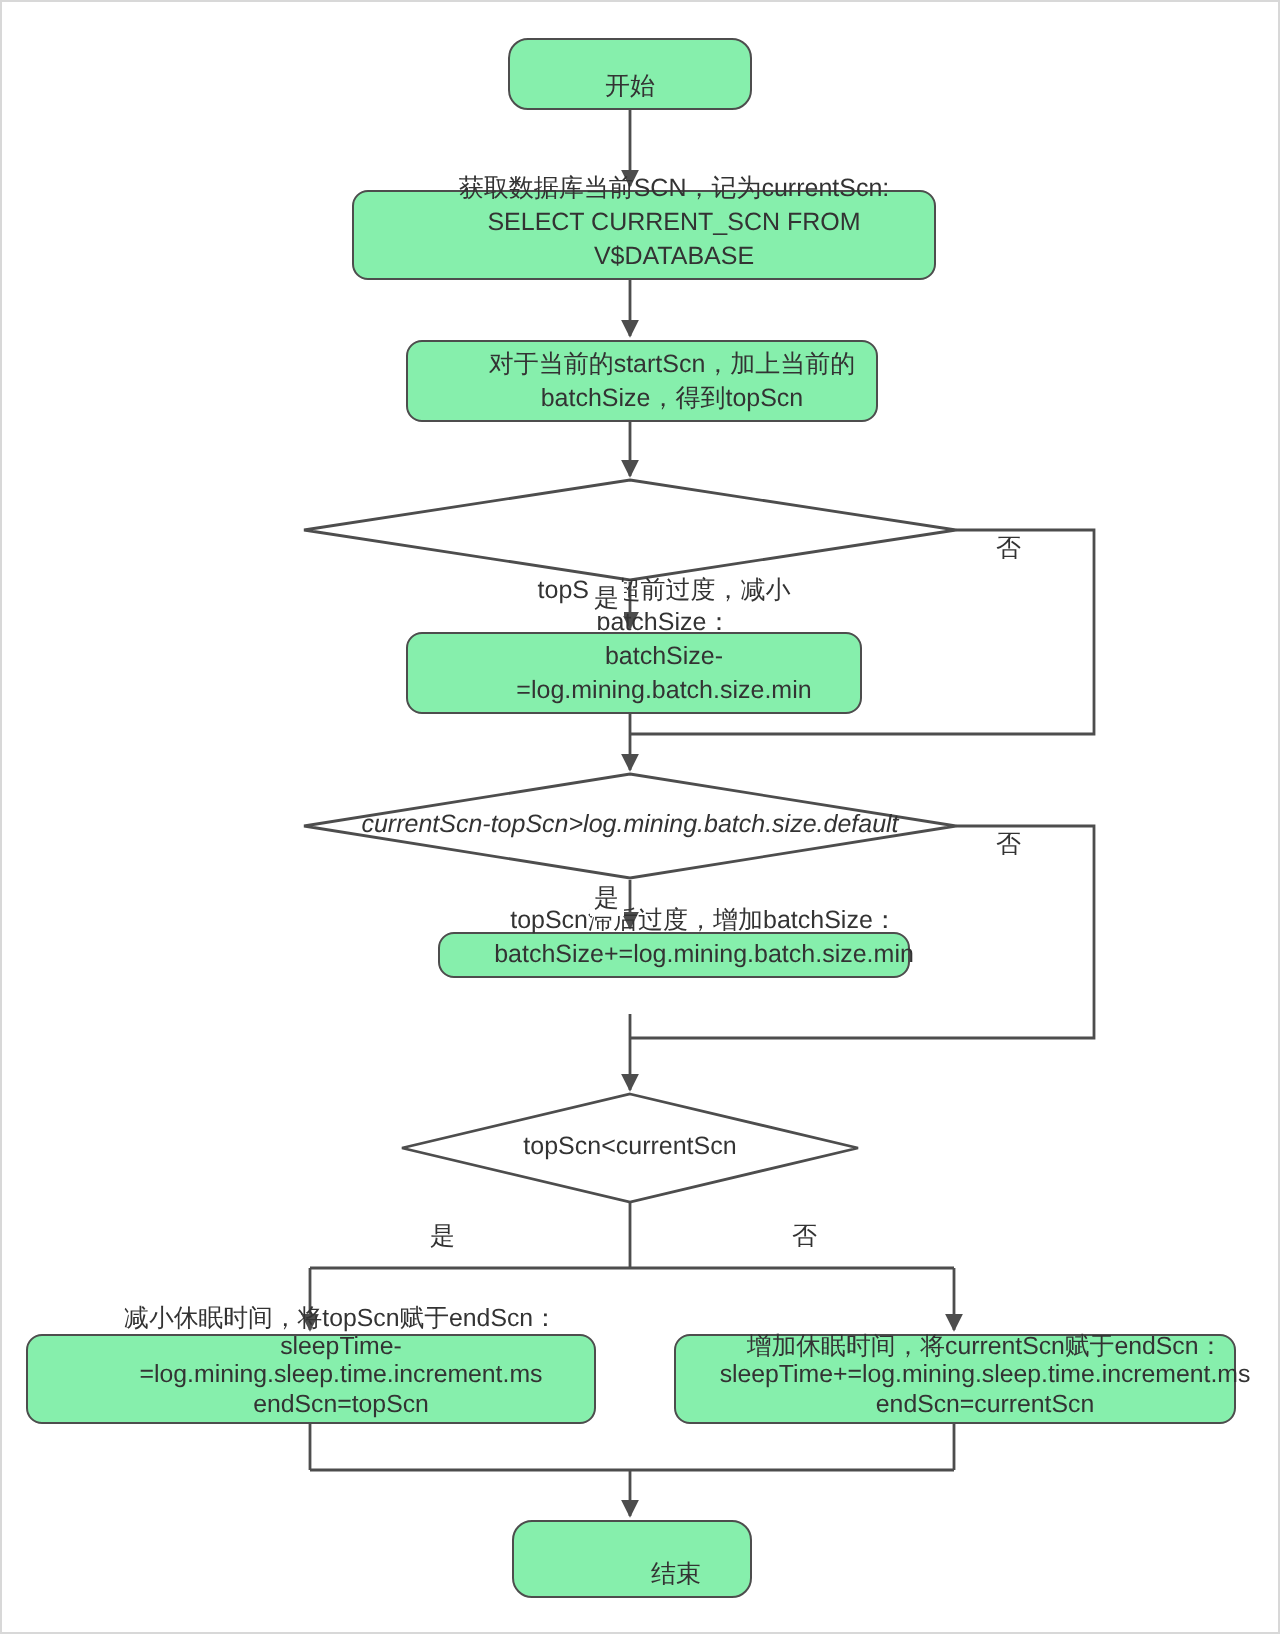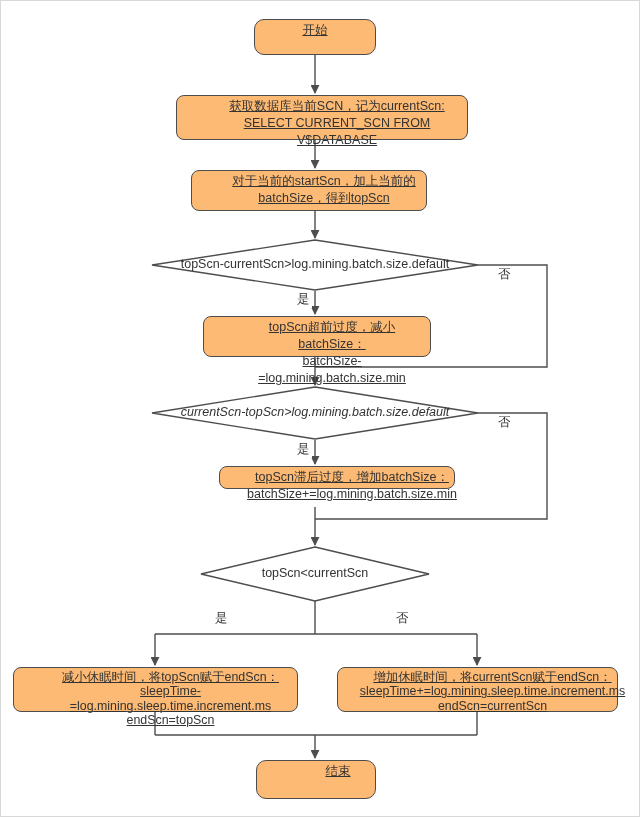--- a/index.html
+++ b/index.html
@@ -9,29 +9,28 @@
     border:1px solid #d8d8d8;
     background:#ffffff;
     font-family:"Liberation Sans","DejaVu Sans",sans-serif;
     color:#333333;
     overflow:hidden;
   }
   svg.wires{position:absolute;left:0;top:0;width:638px;height:815px;}
   .node{
     position:absolute;
     box-sizing:border-box;
-    background:#fdba74;
+    background:#86efac;
     border:1.4px solid #4d4d4d;
-    display:flex;align-items:flex-start;justify-content:center;
+    display:flex;align-items:flex-end;justify-content:center;
     text-align:center;
     font-size:12.5px;
     line-height:1.35;
     white-space:pre-line;
     padding:2px 4px;
-    text-decoration:underline;
   }
   .terminator{border-radius:10px;}
   .process{border-radius:8px;padding-left:34px;}
   .bottom-process{line-height:1.15;font-size:12.4px;}
   .dtext{
     position:absolute;
     text-align:center;
     font-size:12.5px;
     white-space:nowrap;
     background:transparent;
@@ -89,26 +88,25 @@
 
   <div class="node terminator" style="left:253px;top:18px;width:122px;height:36px;">
     <span>开始</span>
   </div>
 
   <div class="node process" style="left:175px;top:94px;width:292px;height:45px;">
     <span>获取数据库当前SCN，记为currentScn:
 SELECT CURRENT_SCN FROM V$DATABASE</span>
   </div>
 
-  <div class="node process" style="left:190px;top:169px;width:236px;height:41px;">
+  <div class="node process" style="left:202px;top:169px;width:236px;height:41px;">
     <span>对于当前的startScn，加上当前的
 batchSize，得到topScn</span>
   </div>
 
-  <div class="dtext" style="left:151px;top:256px;width:326px;">topScn-currentScn&gt;log.mining.batch.size.default</div>
 
   <div class="node process" style="left:202px;top:315px;width:228px;height:41px;">
     <span>topScn超前过度，减小batchSize：
 batchSize-=log.mining.batch.size.min</span>
   </div>
 
   <div class="dtext" style="left:151px;top:404px;width:326px;font-style:italic;">currentScn-topScn&gt;log.mining.batch.size.default</div>
 
   <div class="node process" style="left:218px;top:465px;width:236px;height:23px;">
     <span>topScn滞后过度，增加batchSize：

